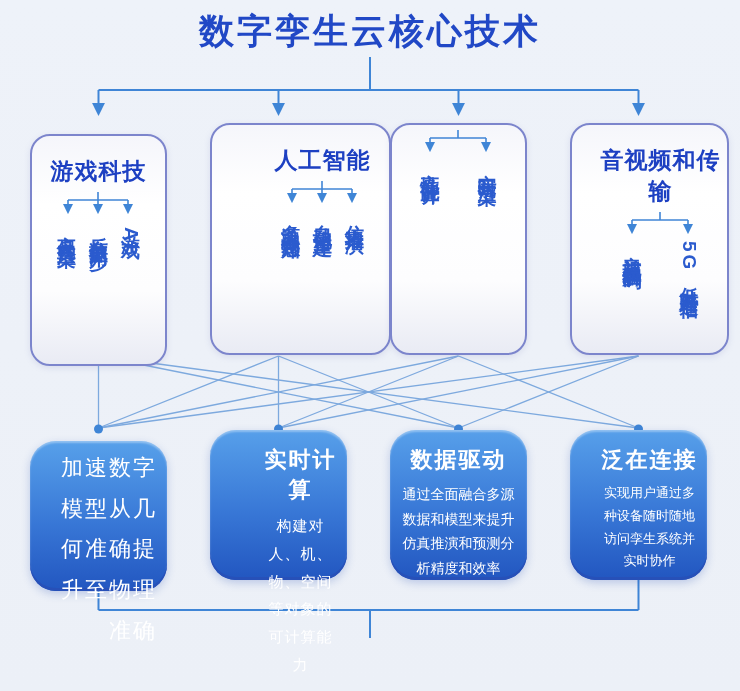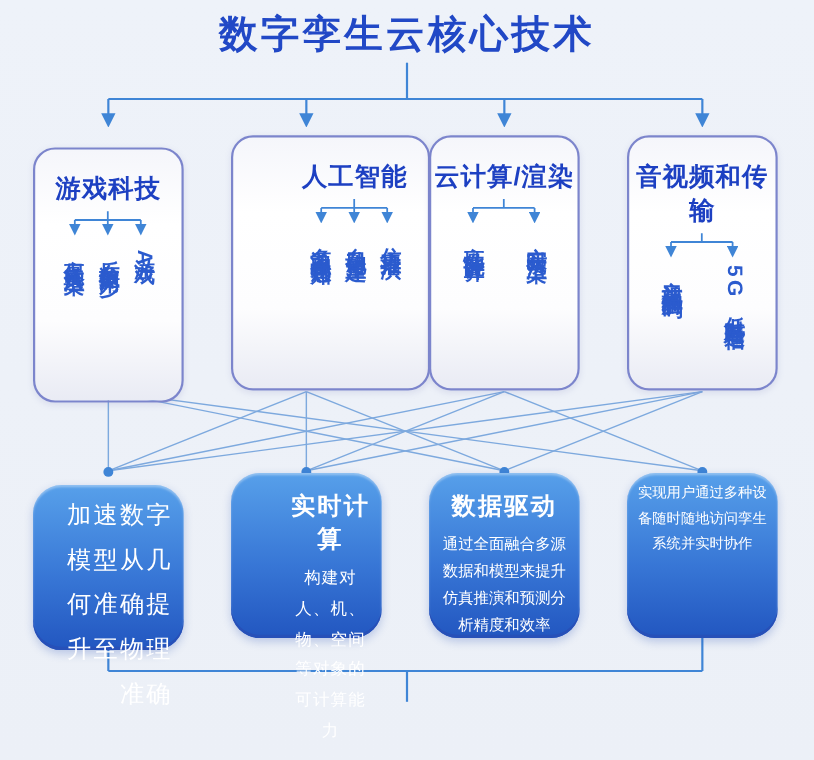--- a/index.html
+++ b/index.html
@@ -55,21 +55,21 @@
     font-size:22px;font-weight:800;letter-spacing:2px;color:#ffffff;
   }
   .feature-box .desc{
     margin:7px 10px 0 10px;color:#ffffff;
     text-align:center;font-weight:500;line-height:1.75;
   }
   .desc.d0{font-size:22px;letter-spacing:2px;line-height:1.85;text-align:right;}
   .desc.d1{font-size:15px;letter-spacing:1px;line-height:1.85;}
   .desc.d2{font-size:14px;letter-spacing:0;}
   .desc.d3{font-size:13px;letter-spacing:0;}
-  .pos0{left:30px;margin-top:11px;} .pos1{left:210px;padding-left:44px;} .pos2{left:390px;} .pos3{left:570px;}
+  .pos0{left:30px;margin-top:11px;} .pos1{left:210px;padding-left:44px;} .pos2{left:390px;} .pos3{left:570px;padding-left:22px;}
 </style>
 </head>
 <body>
 
 <div class="canvas">
 
   <h1 class="main-title top">数字孪生云核心技术</h1>
 
   <svg class="connector-layer" width="740" height="691" viewBox="0 0 740 691">
     <defs>
@@ -147,21 +147,20 @@
       </g>
     </svg>
     <div class="items three">
       <div class="vtext">多源融合感知</div>
       <div class="vtext">自动化重建</div>
       <div class="vtext">仿真推演</div>
     </div>
   </div>
 
   <div class="tech-box pos2">
-    <h3 class="box-title">云计算/渲染</h3>
     <svg class="inner-tree" width="133" height="28" viewBox="0 0 133 28">
       <g stroke="#3f85d6" stroke-width="1.6" fill="none">
         <path d="M66 1 V9"></path>
           <path d="M38 9 H94"></path>
         <path d="M38 9 V20" marker-end="url(#arrowhead)"></path>
         <path d="M94 9 V20" marker-end="url(#arrowhead)"></path>
       </g>
     </svg>
     <div class="items two">
       <div class="vtext">高性能计算</div>
@@ -190,17 +189,18 @@
   </div>
   <div class="feature-box pos1">
     <h3 class="box-title">实时计算</h3>
     <p class="desc d1">构建对人、机、物、空间等对象的可计算能力</p>
   </div>
   <div class="feature-box pos2">
     <h3 class="box-title">数据驱动</h3>
     <p class="desc d2">通过全面融合多源数据和模型来提升仿真推演和预测分析精度和效率</p>
   </div>
   <div class="feature-box pos3">
+    <h3 class="box-title">泛在连接</h3>
     <p class="desc d3">实现用户通过多种设备随时随地访问孪生系统并实时协作</p>
   </div>
 
 
 </div>
 
 </body></html>

